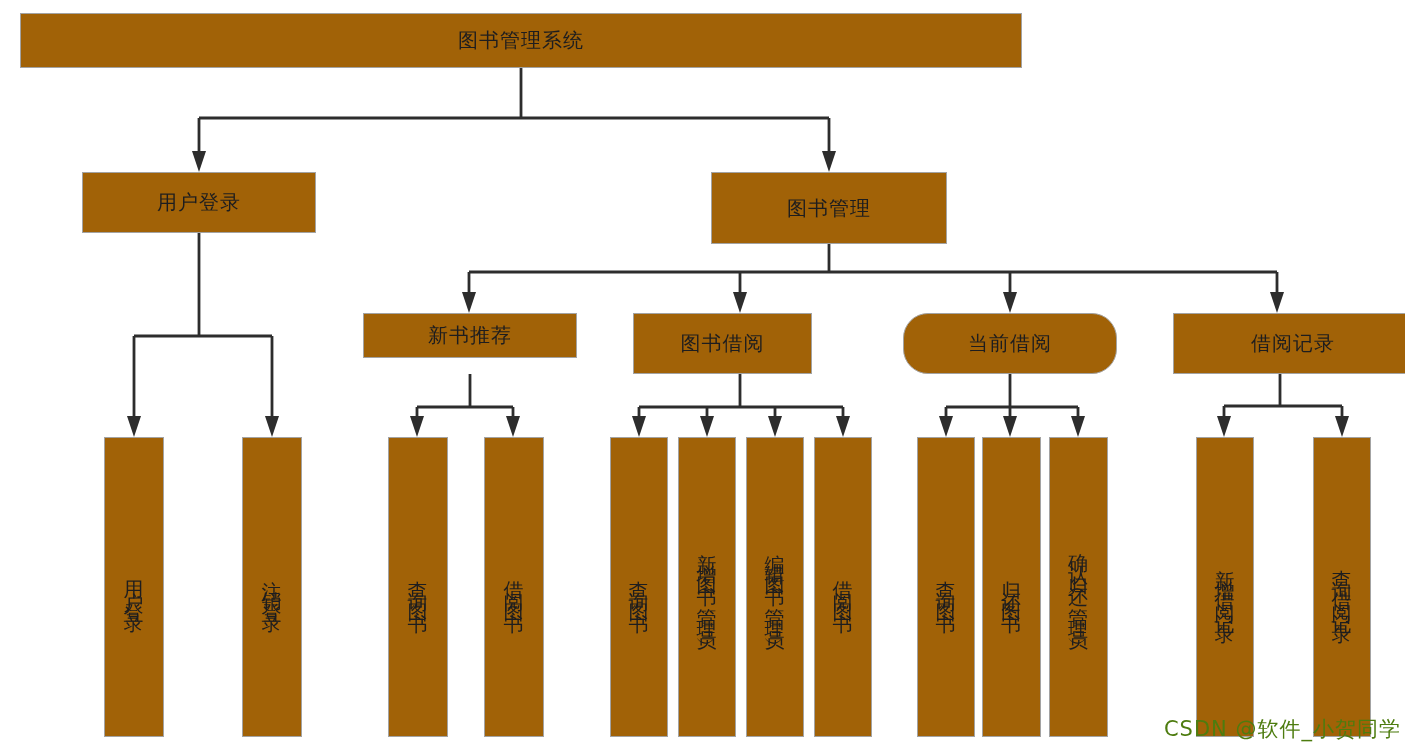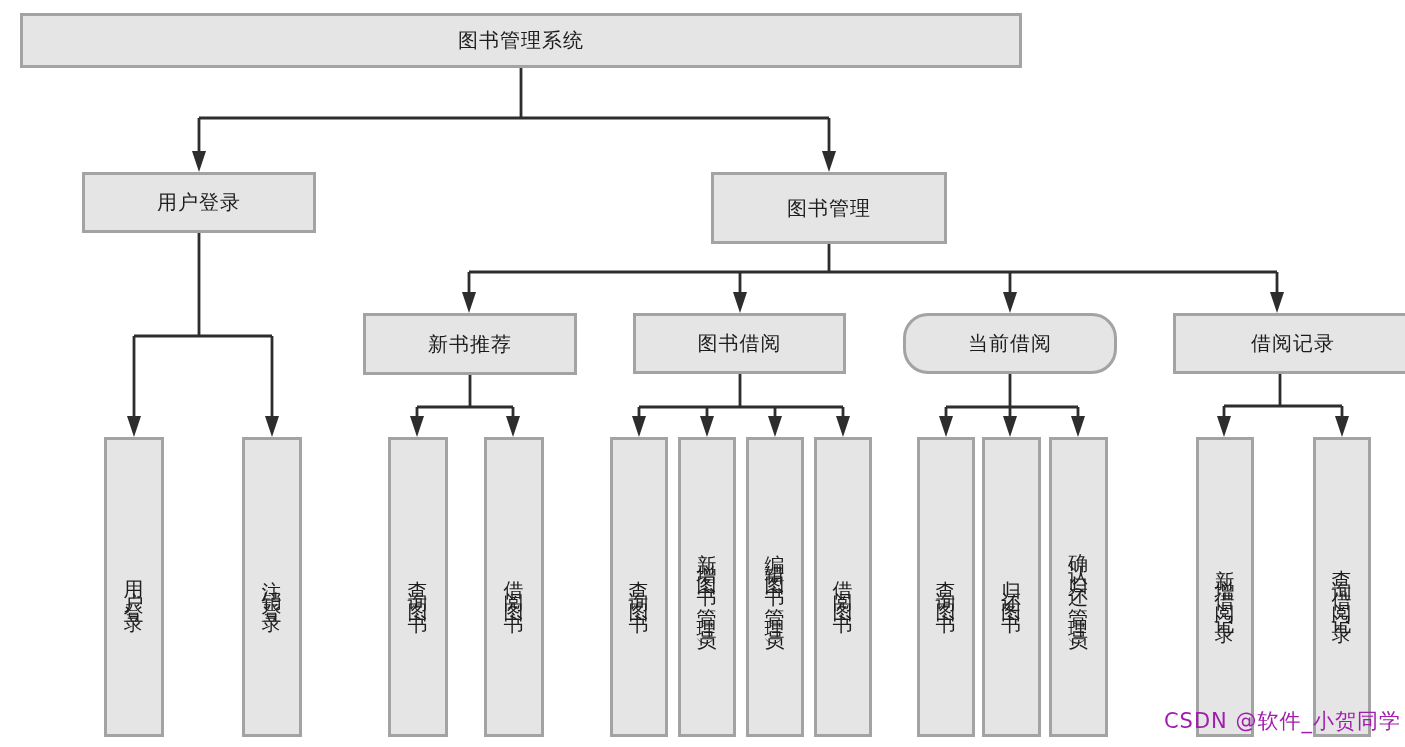--- a/index.html
+++ b/index.html
@@ -12,42 +12,42 @@
     font-family: "DejaVu Sans", "Liberation Sans", sans-serif;
   }
   .connector-svg {
     position: absolute;
     left: 0; top: 0;
     width: 1405px; height: 747px;
   }
   .box {
     position: absolute;
     box-sizing: border-box;
-    background: #e5e5e5;
-    border: 3px solid #a3a3a3;
+    background: #a16207;
+    border: 1px solid #a3a3a3;
     display: flex;
     align-items: center;
     justify-content: center;
     color: #1d1d1f;
   }
   .hbox { font-size: 20px; letter-spacing: 1px; }
   .vbox span {
     writing-mode: vertical-rl;
     text-orientation: mixed;
     font-size: 20px;
     line-height: 1;
     letter-spacing: 11px;
     white-space: nowrap;
   }
   .watermark {
     position: absolute;
     right: 4px;
-    bottom: 12px;
+    bottom: 4px;
     font-size: 21px;
-    color: #a21caf;
+    color: #4d7c0f;
     letter-spacing: 1px;
   }
 </style>
 </head>
 <body>
 
 <div class="canvas">
 
   <svg class="connector-svg" viewBox="0 0 1405 747" xmlns="http://www.w3.org/2000/svg">
     <g stroke="#2d2d2d" stroke-width="2.8" fill="none">
@@ -119,24 +119,24 @@
     <span>图书管理系统</span>
   </div>
 
   <div class="box hbox" style="left:82px; top:172px; width:234px; height:61px;">
     <span>用户登录</span>
   </div>
   <div class="box hbox" style="left:711px; top:172px; width:236px; height:72px;">
     <span>图书管理</span>
   </div>
 
-  <div class="box hbox" style="left:363px; top:313px; width:214px; height:62px;font-family:Liberation Serif, serif;">
+  <div class="box hbox" style="left:363px; top:313px; width:214px; height:45px;font-family:Liberation Serif, serif;">
     <span>新书推荐</span>
   </div>
-  <div class="box hbox" style="left:633px; top:313px; width:213px; height:61px;">
+  <div class="box hbox" style="left:633px; top:313px; width:179px; height:61px;">
     <span>图书借阅</span>
   </div>
   <div class="box hbox" style="left:903px; top:313px; width:214px; height:61px;border-radius:25px;">
     <span>当前借阅</span>
   </div>
   <div class="box hbox" style="left:1173px; top:313px; width:240px; height:61px;text-align:center;">
     <span>借阅记录</span>
   </div>
 
   <div class="box vbox" style="left:104px; top:437px; width:60px; height:300px;">

